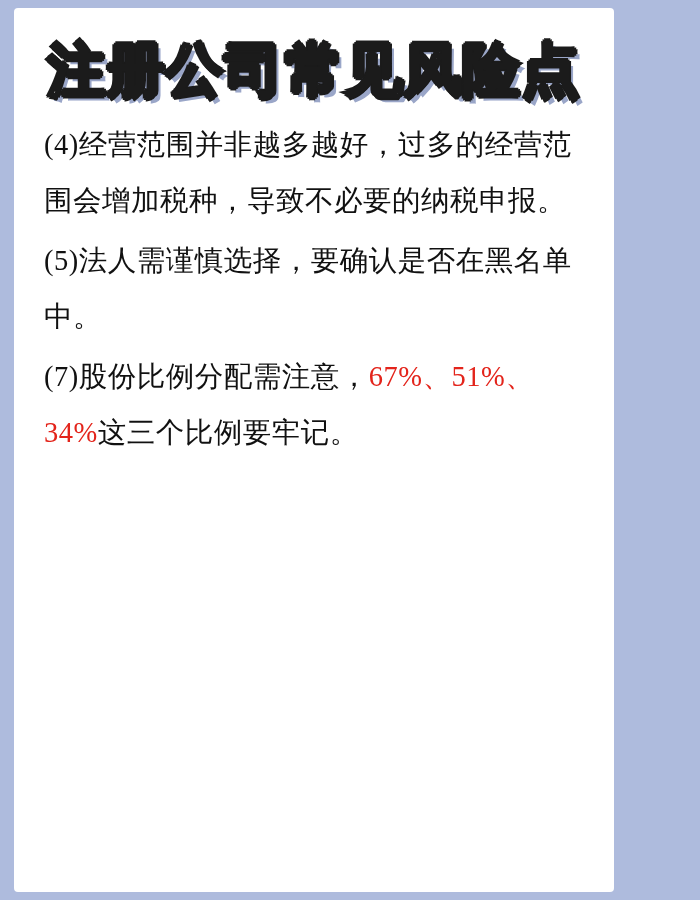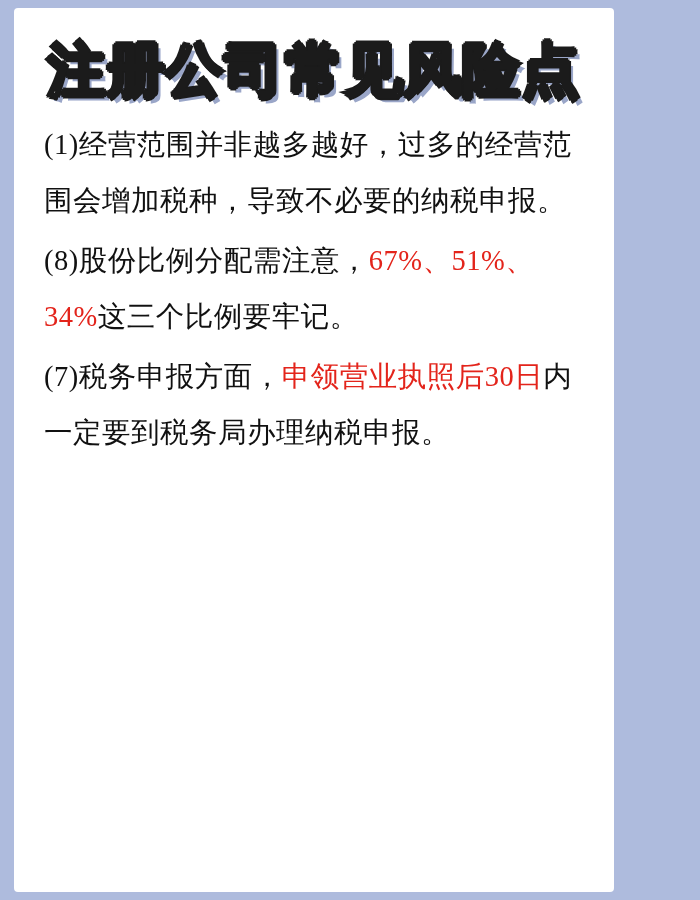--- a/index.html
+++ b/index.html
@@ -67,18 +67,18 @@
 
 <div class="page">
 
   <div class="title-wrap">
     <span class="title">
       <span class="seg1">注册公司</span><span class="seg2">常见风险点</span>
     </span>
   </div>
 
   <div class="body-text">
-      <div class="para"><span>(1)经营范围并非越多越好，过多的经营范围会增加税种，导致不必要的纳税申报。</span></div>
-      <div class="para"><span>(8)股份比例分配需注意，</span><span class="hl" style="color: rgb(227, 36, 27);">67%、51%、34%</span><span>这三个比例要牢记。</span></div>
-      <div class="para"><span>(7)税务申报方面，</span><span class="hl" style="color: rgb(227, 36, 27);">申领营业执照后30日</span><span>内一定要到税务局办理纳税申报。</span></div>
+      <div class="para"><span>(4)经营范围并非越多越好，过多的经营范围会增加税种，导致不必要的纳税申报。</span></div>
+      <div class="para"><span>(5)法人需谨慎选择，要确认是否在黑名单中。</span></div>
+      <div class="para"><span>(7)股份比例分配需注意，</span><span class="hl" style="color: rgb(227, 36, 27);">67%、51%、34%</span><span>这三个比例要牢记。</span></div>
     </div>
 
 </div>
 
 </body></html>

